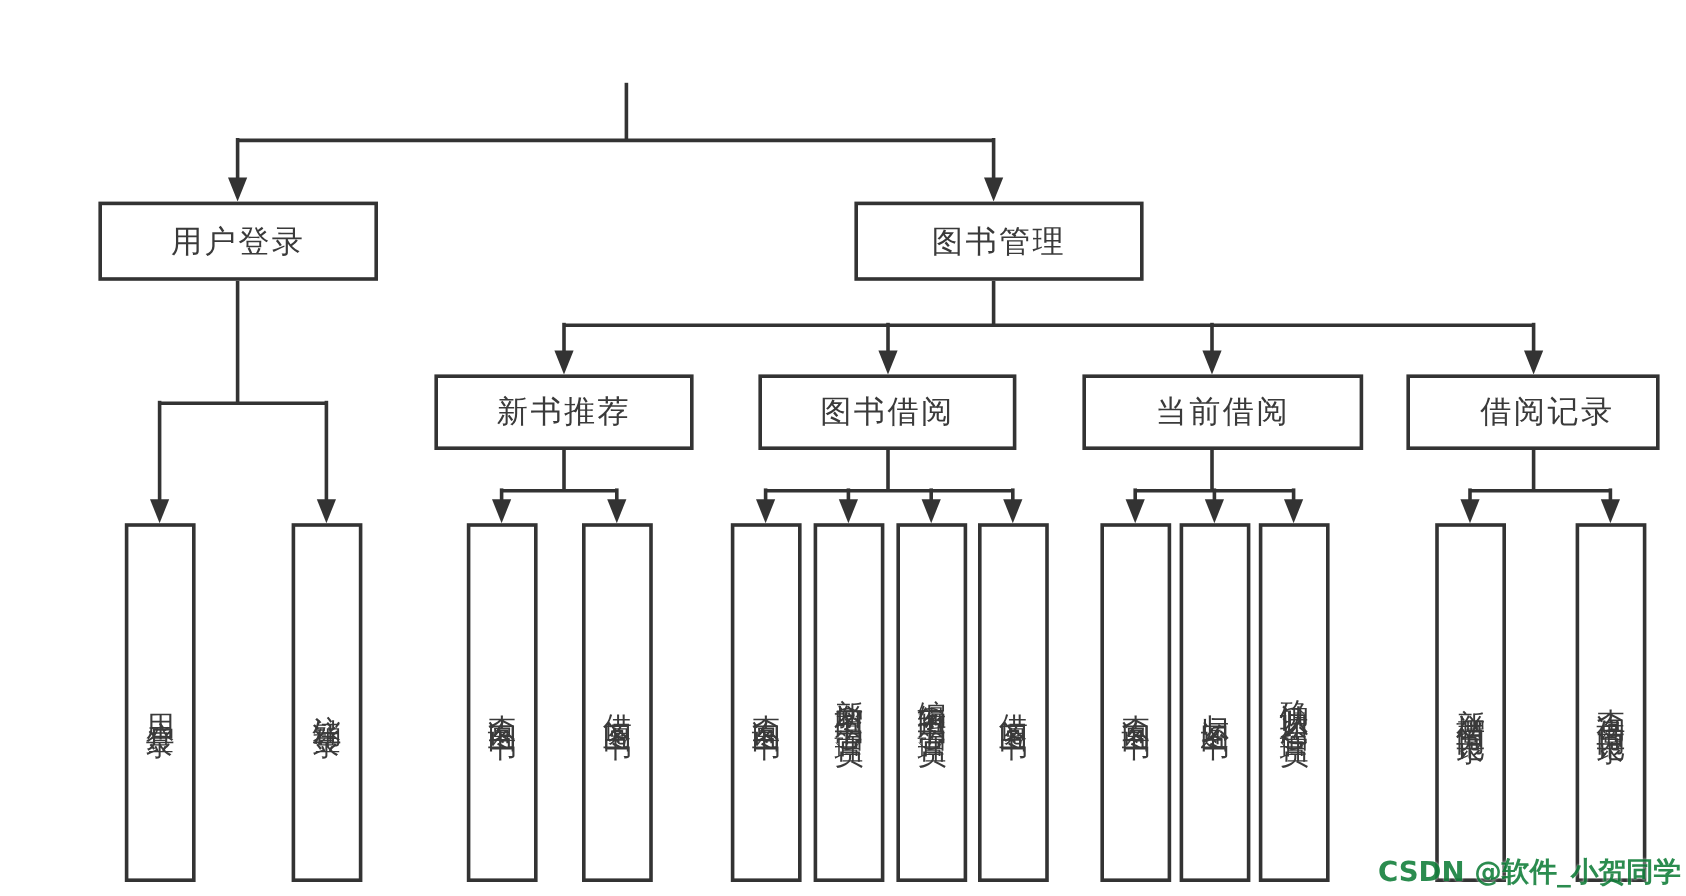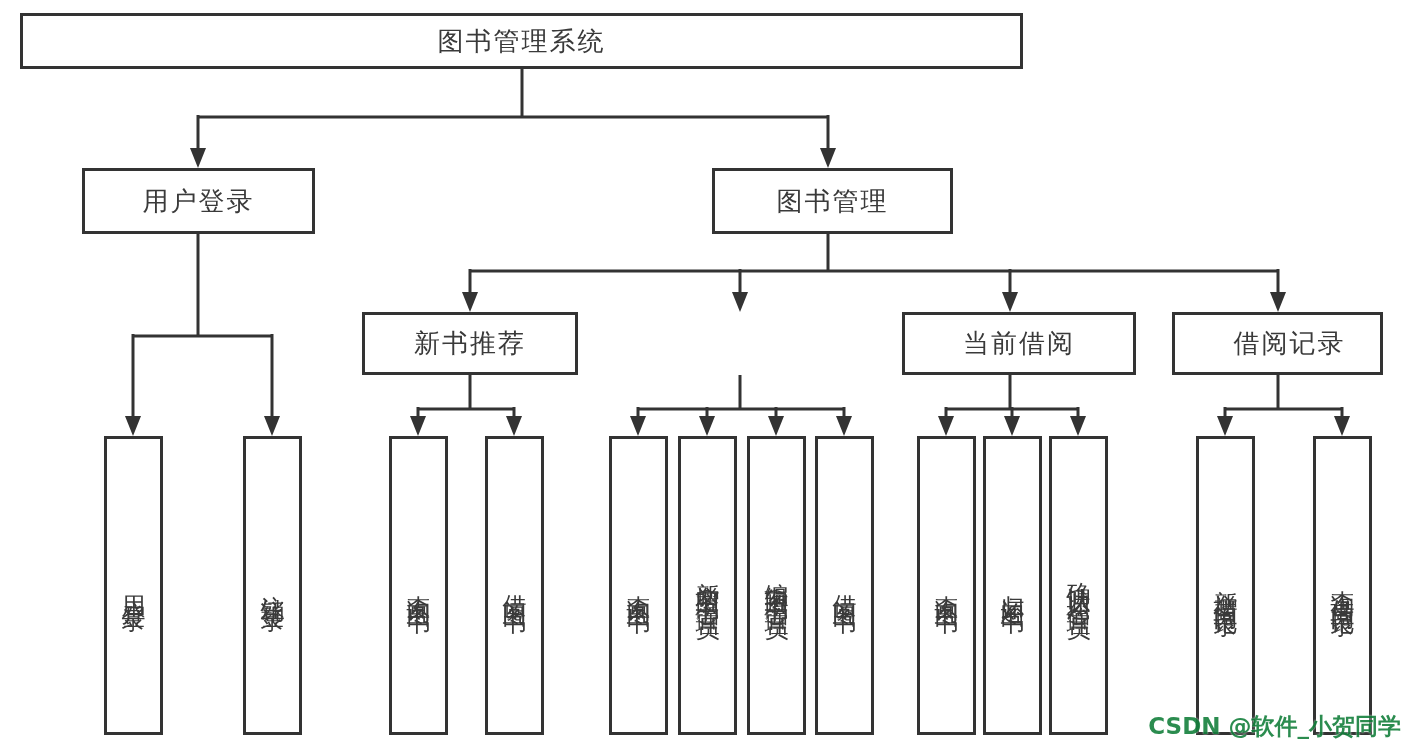--- a/index.html
+++ b/index.html
@@ -134,34 +134,34 @@
       <polygon points="776,436 768,416 784,416"></polygon>
       <polygon points="844,436 836,416 852,416"></polygon>
       <polygon points="946,436 938,416 954,416"></polygon>
       <polygon points="1012,436 1004,416 1020,416"></polygon>
       <polygon points="1078,436 1070,416 1086,416"></polygon>
       <polygon points="1225,436 1217,416 1233,416"></polygon>
       <polygon points="1342,436 1334,416 1350,416"></polygon>
     </g>
   </svg>
 
-  <div class="box h n-root">
-    <span>图书管理系统</span>
-  </div>
 
   <div class="box h n-l2-0">
     <span>用户登录</span>
   </div>
   <div class="box h n-l2-1">
     <span>图书管理</span>
   </div>
 
   <div class="box h n-l3-0">
     <span>新书推荐</span>
   </div>
+  <div class="box h n-l3-1">
+    <span>图书借阅</span>
+  </div>
   <div class="box h n-l3-2">
     <span>当前借阅</span>
   </div>
   <div class="box h n-l3-3">
     <span>借阅记录</span>
   </div>
 
   <div class="box v leaf n-lf-0">
     <span class="vtext">用户登录</span>
   </div>

